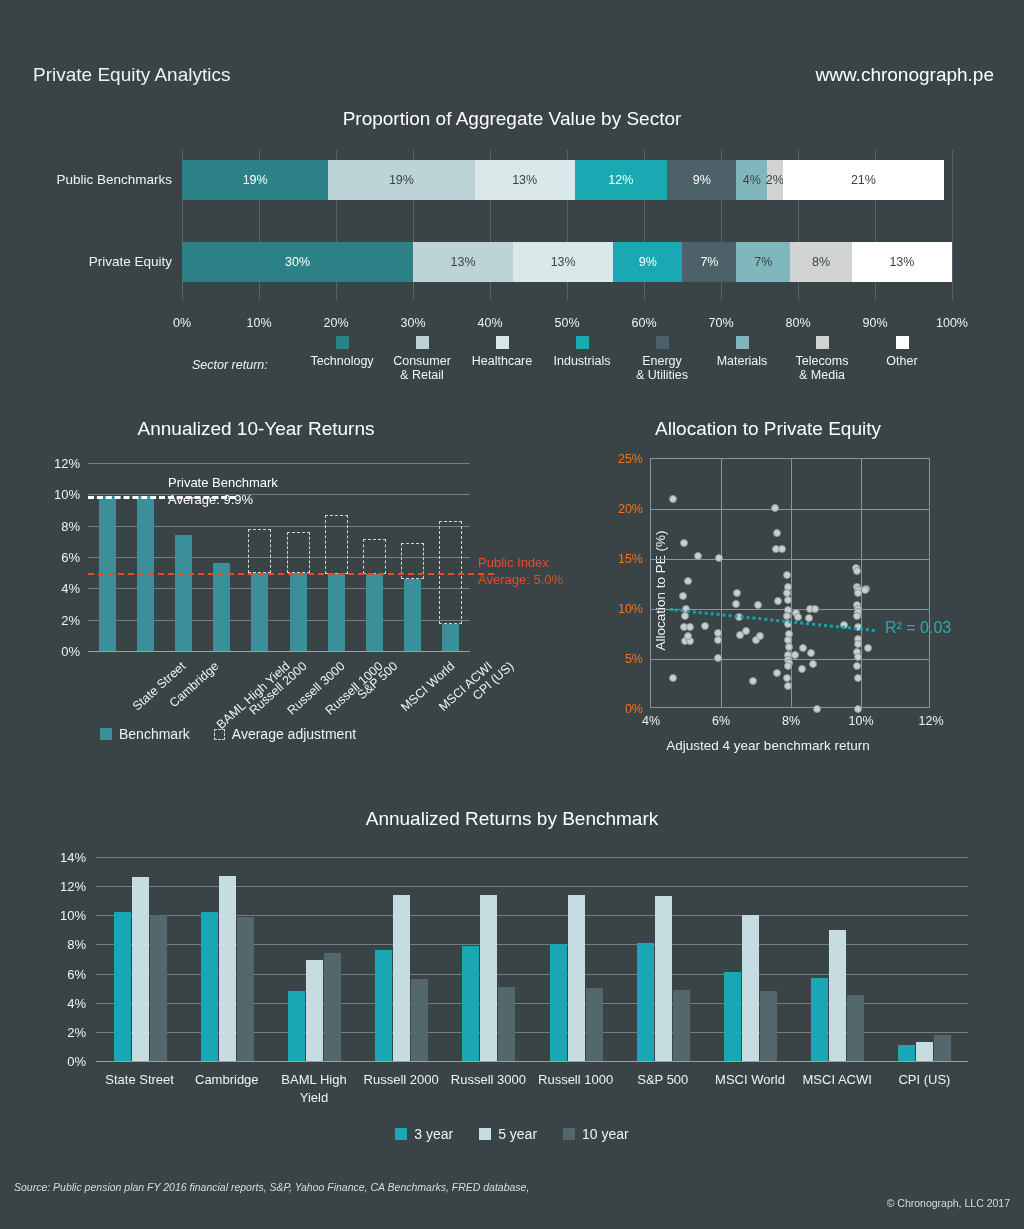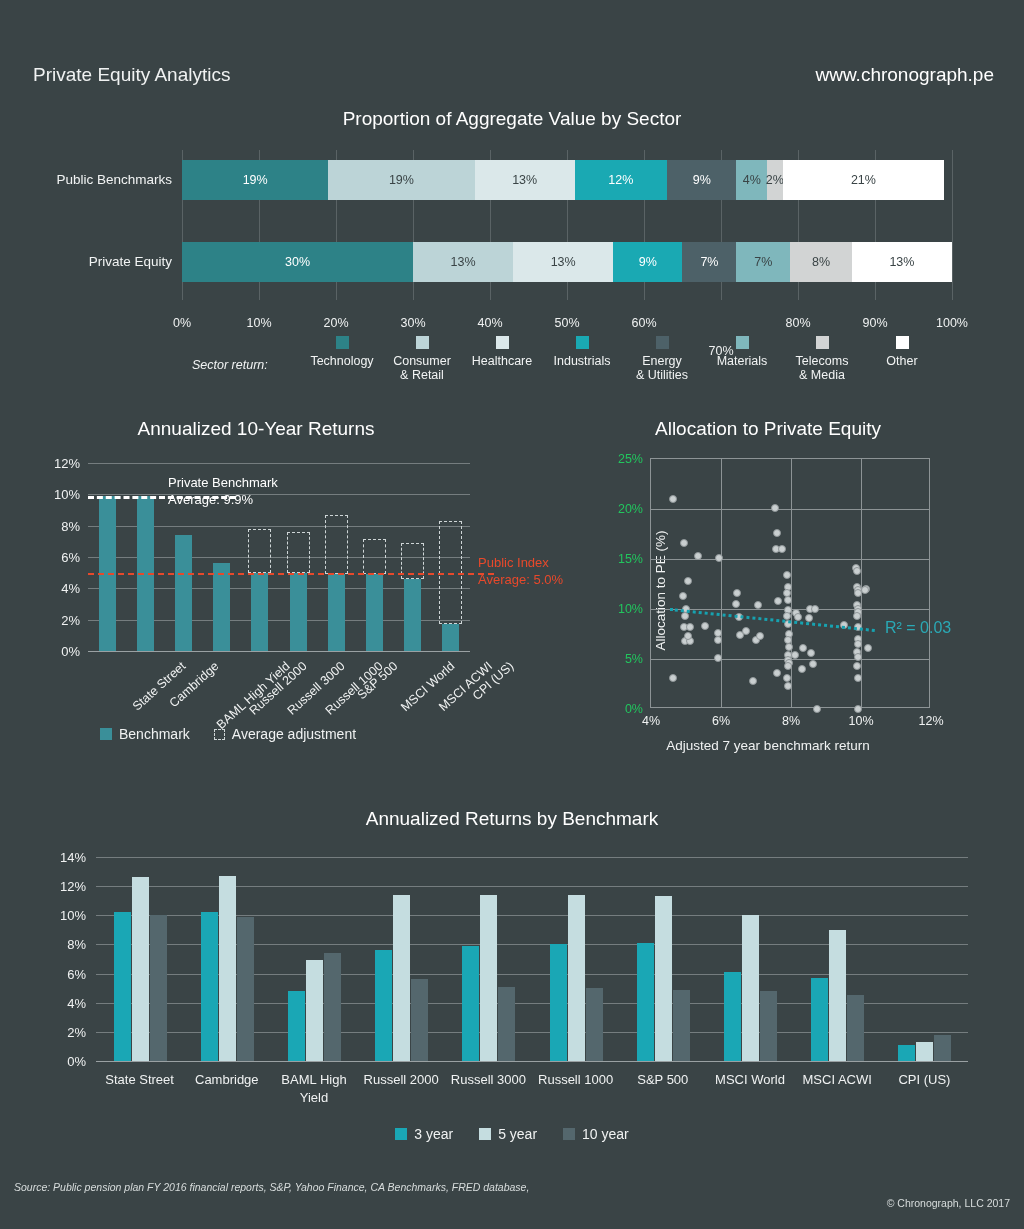--- a/index.html
+++ b/index.html
@@ -64,21 +64,21 @@
   .sw-solid { width: 12px; height: 12px; background: #3a8f99; }
   .sw-dash { width: 11px; height: 11px; border: 1px dashed #cfd6d7; }
 
   
   #scat { position: absolute; left: 512px; top: 408px; width: 512px; height: 360px; }
   #scat-title { left: 0; top: 10px; width: 512px; }
   .sc-plot { position: absolute; left: 138px; top: 50px; width: 280px; height: 250px; border: 1px solid #8d9496; }
   .sc-gv { position: absolute; top: 0; bottom: 0; width: 1px; background: #8d9496; }
   .sc-gh { position: absolute; left: 0; right: 0; height: 1px; background: #8d9496; }
   .dot { position: absolute; width: 8px; height: 8px; border-radius: 50%; background: #c9cfd0; border: 1px solid #8f9698; transform: translate(-50%,-50%); }
-  .sc-ylab { position: absolute; font-size: 12.5px; color: #22c55e; right: 100%; padding-right: 8px; transform: translateY(-50%); white-space: nowrap; }
+  .sc-ylab { position: absolute; font-size: 12.5px; color: #f97316; right: 100%; padding-right: 8px; transform: translateY(-50%); white-space: nowrap; }
   .sc-xlab { position: absolute; font-size: 12.5px; color: #f0f2f2; top: 100%; margin-top: 7px; transform: translateX(-50%); }
   .sc-axtitle-y { position: absolute; left: 88px; top: 175px; font-size: 13.5px; color: #f0f2f2; transform: rotate(-90deg); transform-origin: center; white-space: nowrap; }
   .sc-axtitle-x { position: absolute; left: 0; top: 330px; width: 512px; text-align: center; font-size: 13.5px; color: #f0f2f2; }
   .trend { position: absolute; height: 3px; border-top: 3px dotted #17a2b0; }
   .r2 { position: absolute; font-size: 16px; color: #2aa9b5; white-space: nowrap; }
 
   
   #bar2 { position: absolute; left: 0; top: 800px; width: 1024px; height: 350px; }
   #bar2-title { left: 0; top: 8px; width: 1024px; }
   .b2-plot { position: absolute; left: 96px; top: 57px; width: 872px; height: 204px; }
@@ -144,21 +144,21 @@
         </div>
       </div>
     <div class="xaxis" id="stack-xaxis">
         <div class="xtick" style="left: 0%;">0%</div>
         <div class="xtick" style="left: 10%;">10%</div>
         <div class="xtick" style="left: 20%;">20%</div>
         <div class="xtick" style="left: 30%;">30%</div>
         <div class="xtick" style="left: 40%;">40%</div>
         <div class="xtick" style="left: 50%;">50%</div>
         <div class="xtick" style="left: 60%;">60%</div>
-        <div class="xtick" style="left: 70%; margin-top: 28px;">70%</div>
+        <div class="xtick" style="left: 70%;">70%</div>
         <div class="xtick" style="left: 80%;">80%</div>
         <div class="xtick" style="left: 90%;">90%</div>
         <div class="xtick" style="left: 100%;">100%</div>
       </div>
     <div class="sec-legend" id="sector-legend">
       <div class="lg-caption">Sector return:</div>
     <div class="lg-item" style="left: 20%;">
           <div class="lg-swatch" style="background: rgb(45, 130, 135);"></div>
           <div class="lg-label">
             <div>Technology</div>
@@ -377,21 +377,21 @@
         <div class="dot" style="left: 206.5px; top: 198px;"></div>
         <div class="dot" style="left: 205.8px; top: 207px;"></div>
         <div class="dot" style="left: 206.5px; top: 219px;"></div>
         <div class="dot" style="left: 207.2px; top: 249.5px;"></div>
         <div class="dot" style="left: 215.25px; top: 130px;"></div>
         <div class="dot" style="left: 217px; top: 189px;"></div>
         <div class="dot" style="left: 213.5px; top: 131px;"></div>
         <div class="trend" style="left: 19.25px; top: 149px; width: 205.824px; transform: rotate(5.85601deg); transform-origin: 0px 0px; border-top-color: rgb(23, 162, 176);"></div>
         <div class="r2" style="left: 234px; top: 160px;">R² = 0.03</div>
       </div>
-    <div class="sc-axtitle-x">Adjusted 7 year benchmark return</div>
+    <div class="sc-axtitle-x">Adjusted 4 year benchmark return</div>
   </div>
 
   <div id="bar2">
     <div class="sec-title" id="bar2-title">Annualized Returns by Benchmark</div>
     <div class="b2-plot" id="b2-plot">
         <div class="axis-base" style="top: 204px;"></div>
         <div class="ylab" style="top: 204px; right: 100%; padding-right: 10px;">0%</div>
         <div class="gridline" style="top: 174.857px;"></div>
         <div class="ylab" style="top: 174.857px; right: 100%; padding-right: 10px;">2%</div>
         <div class="gridline" style="top: 145.714px;"></div>

